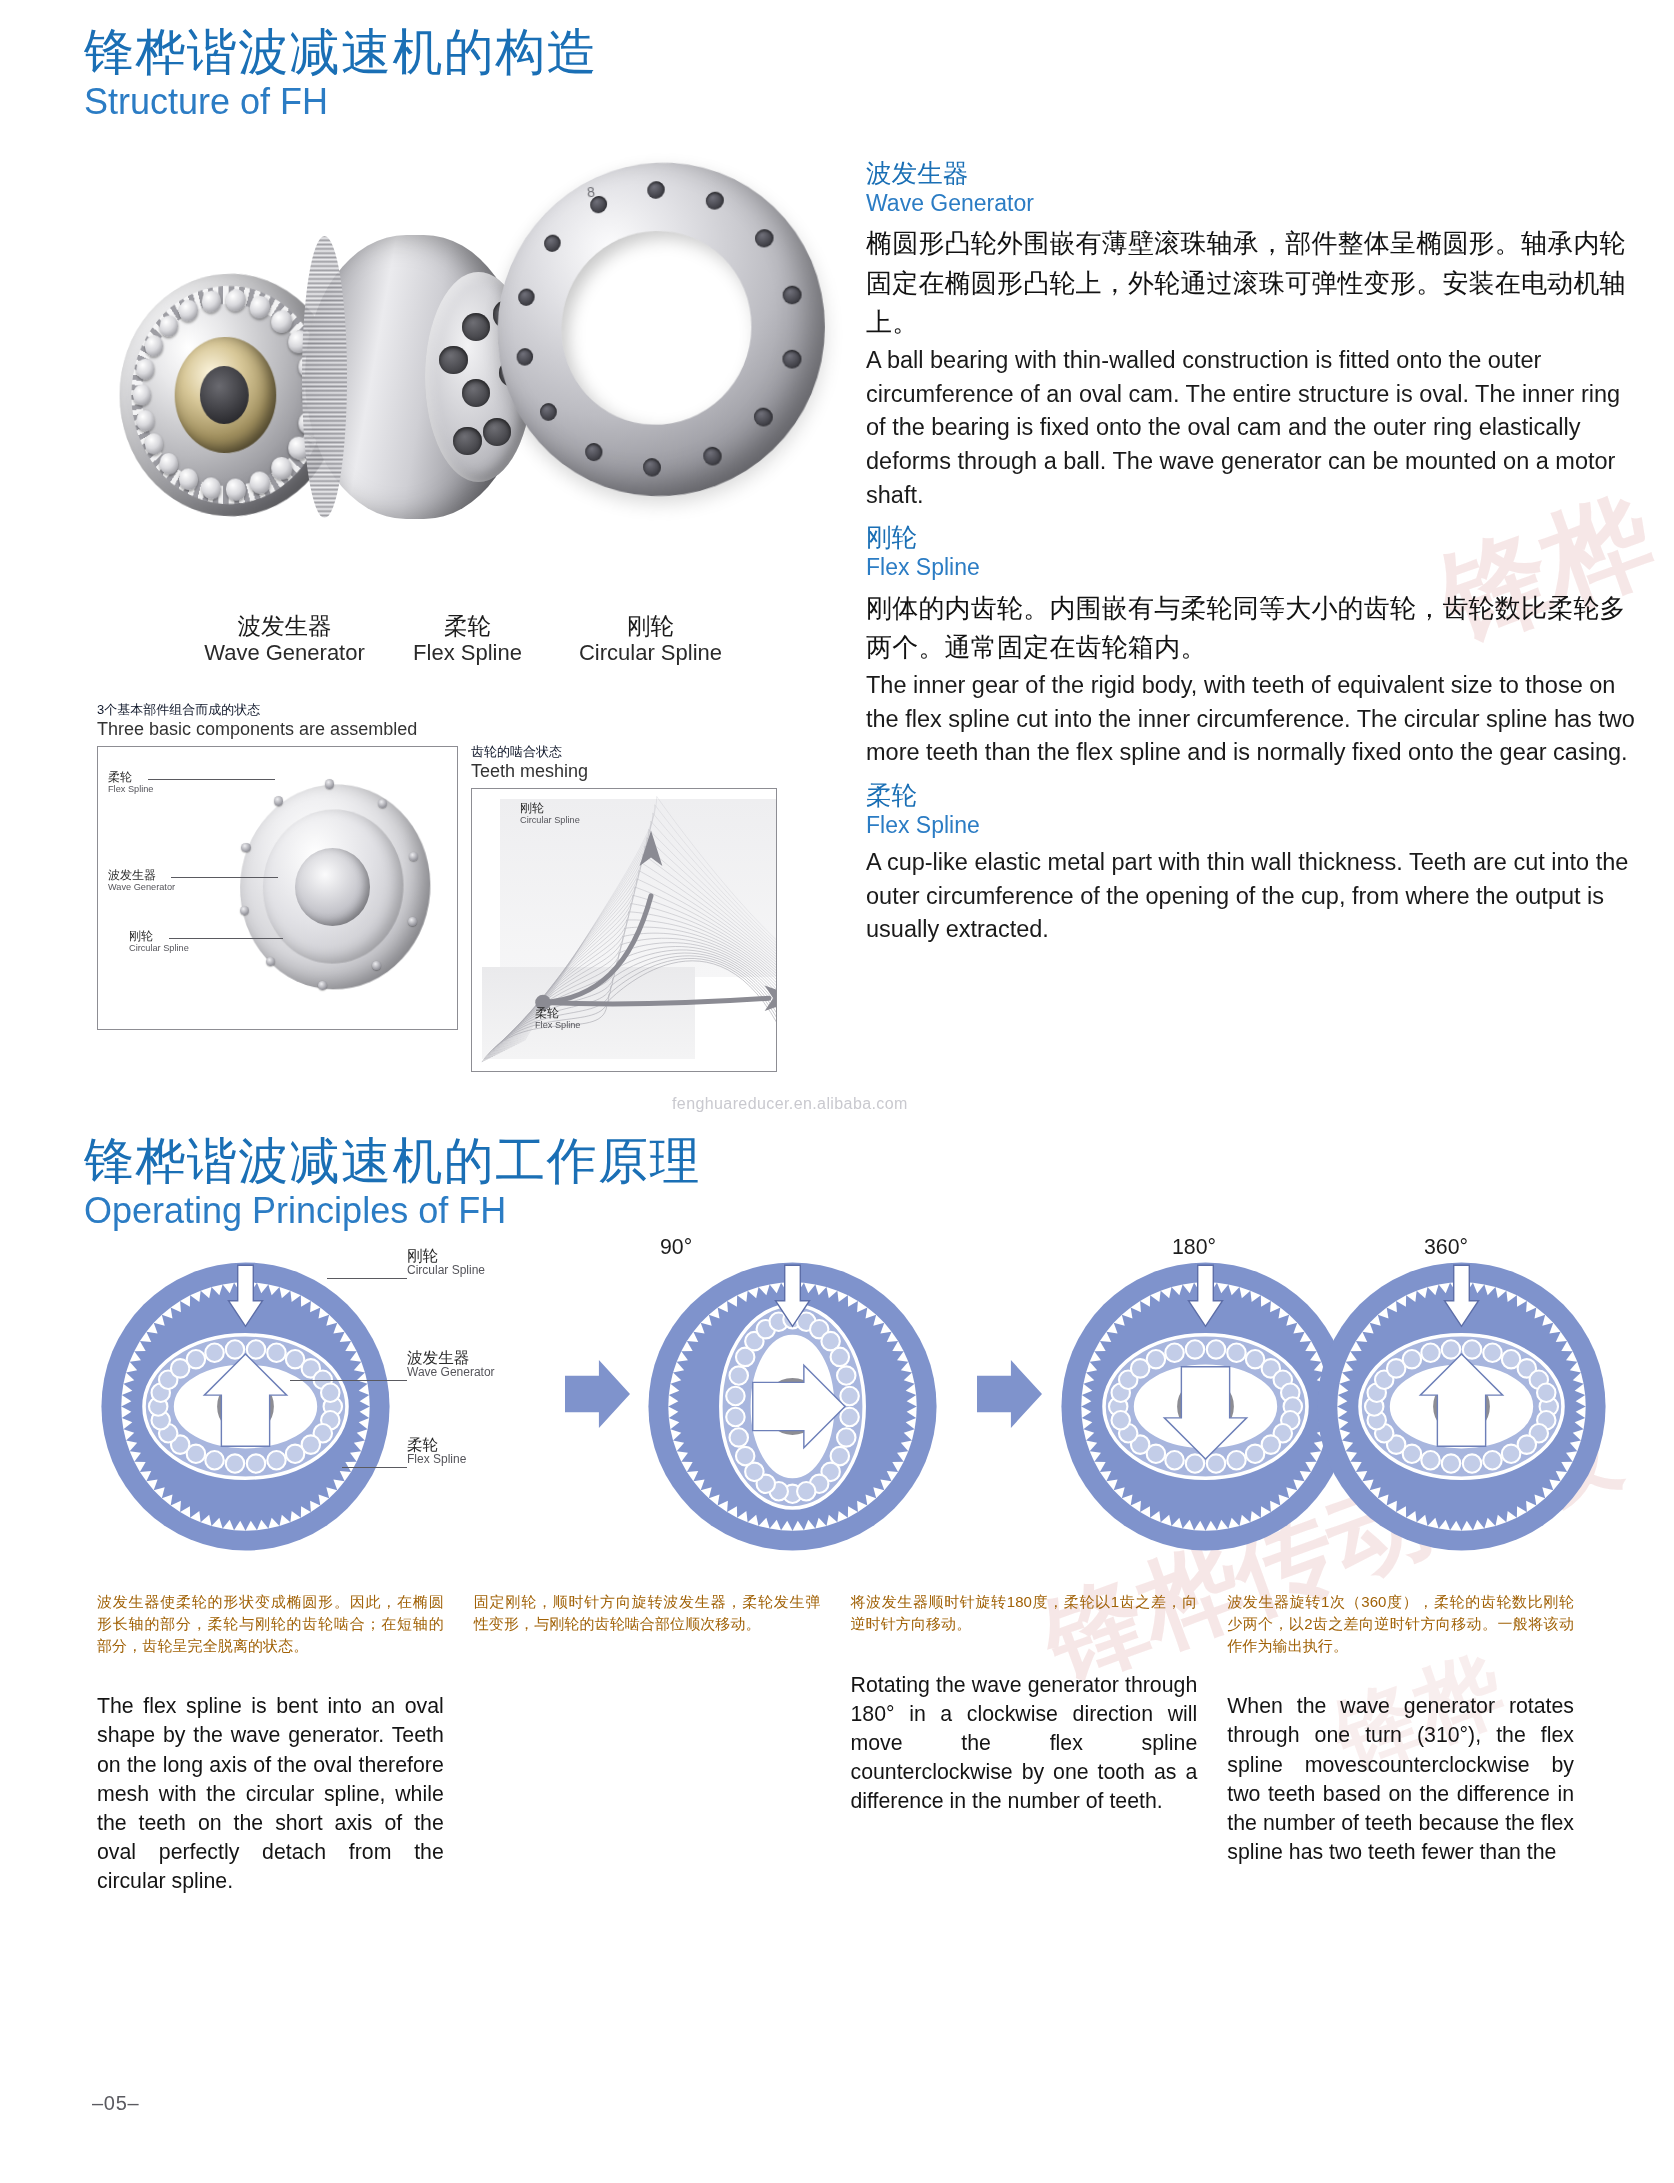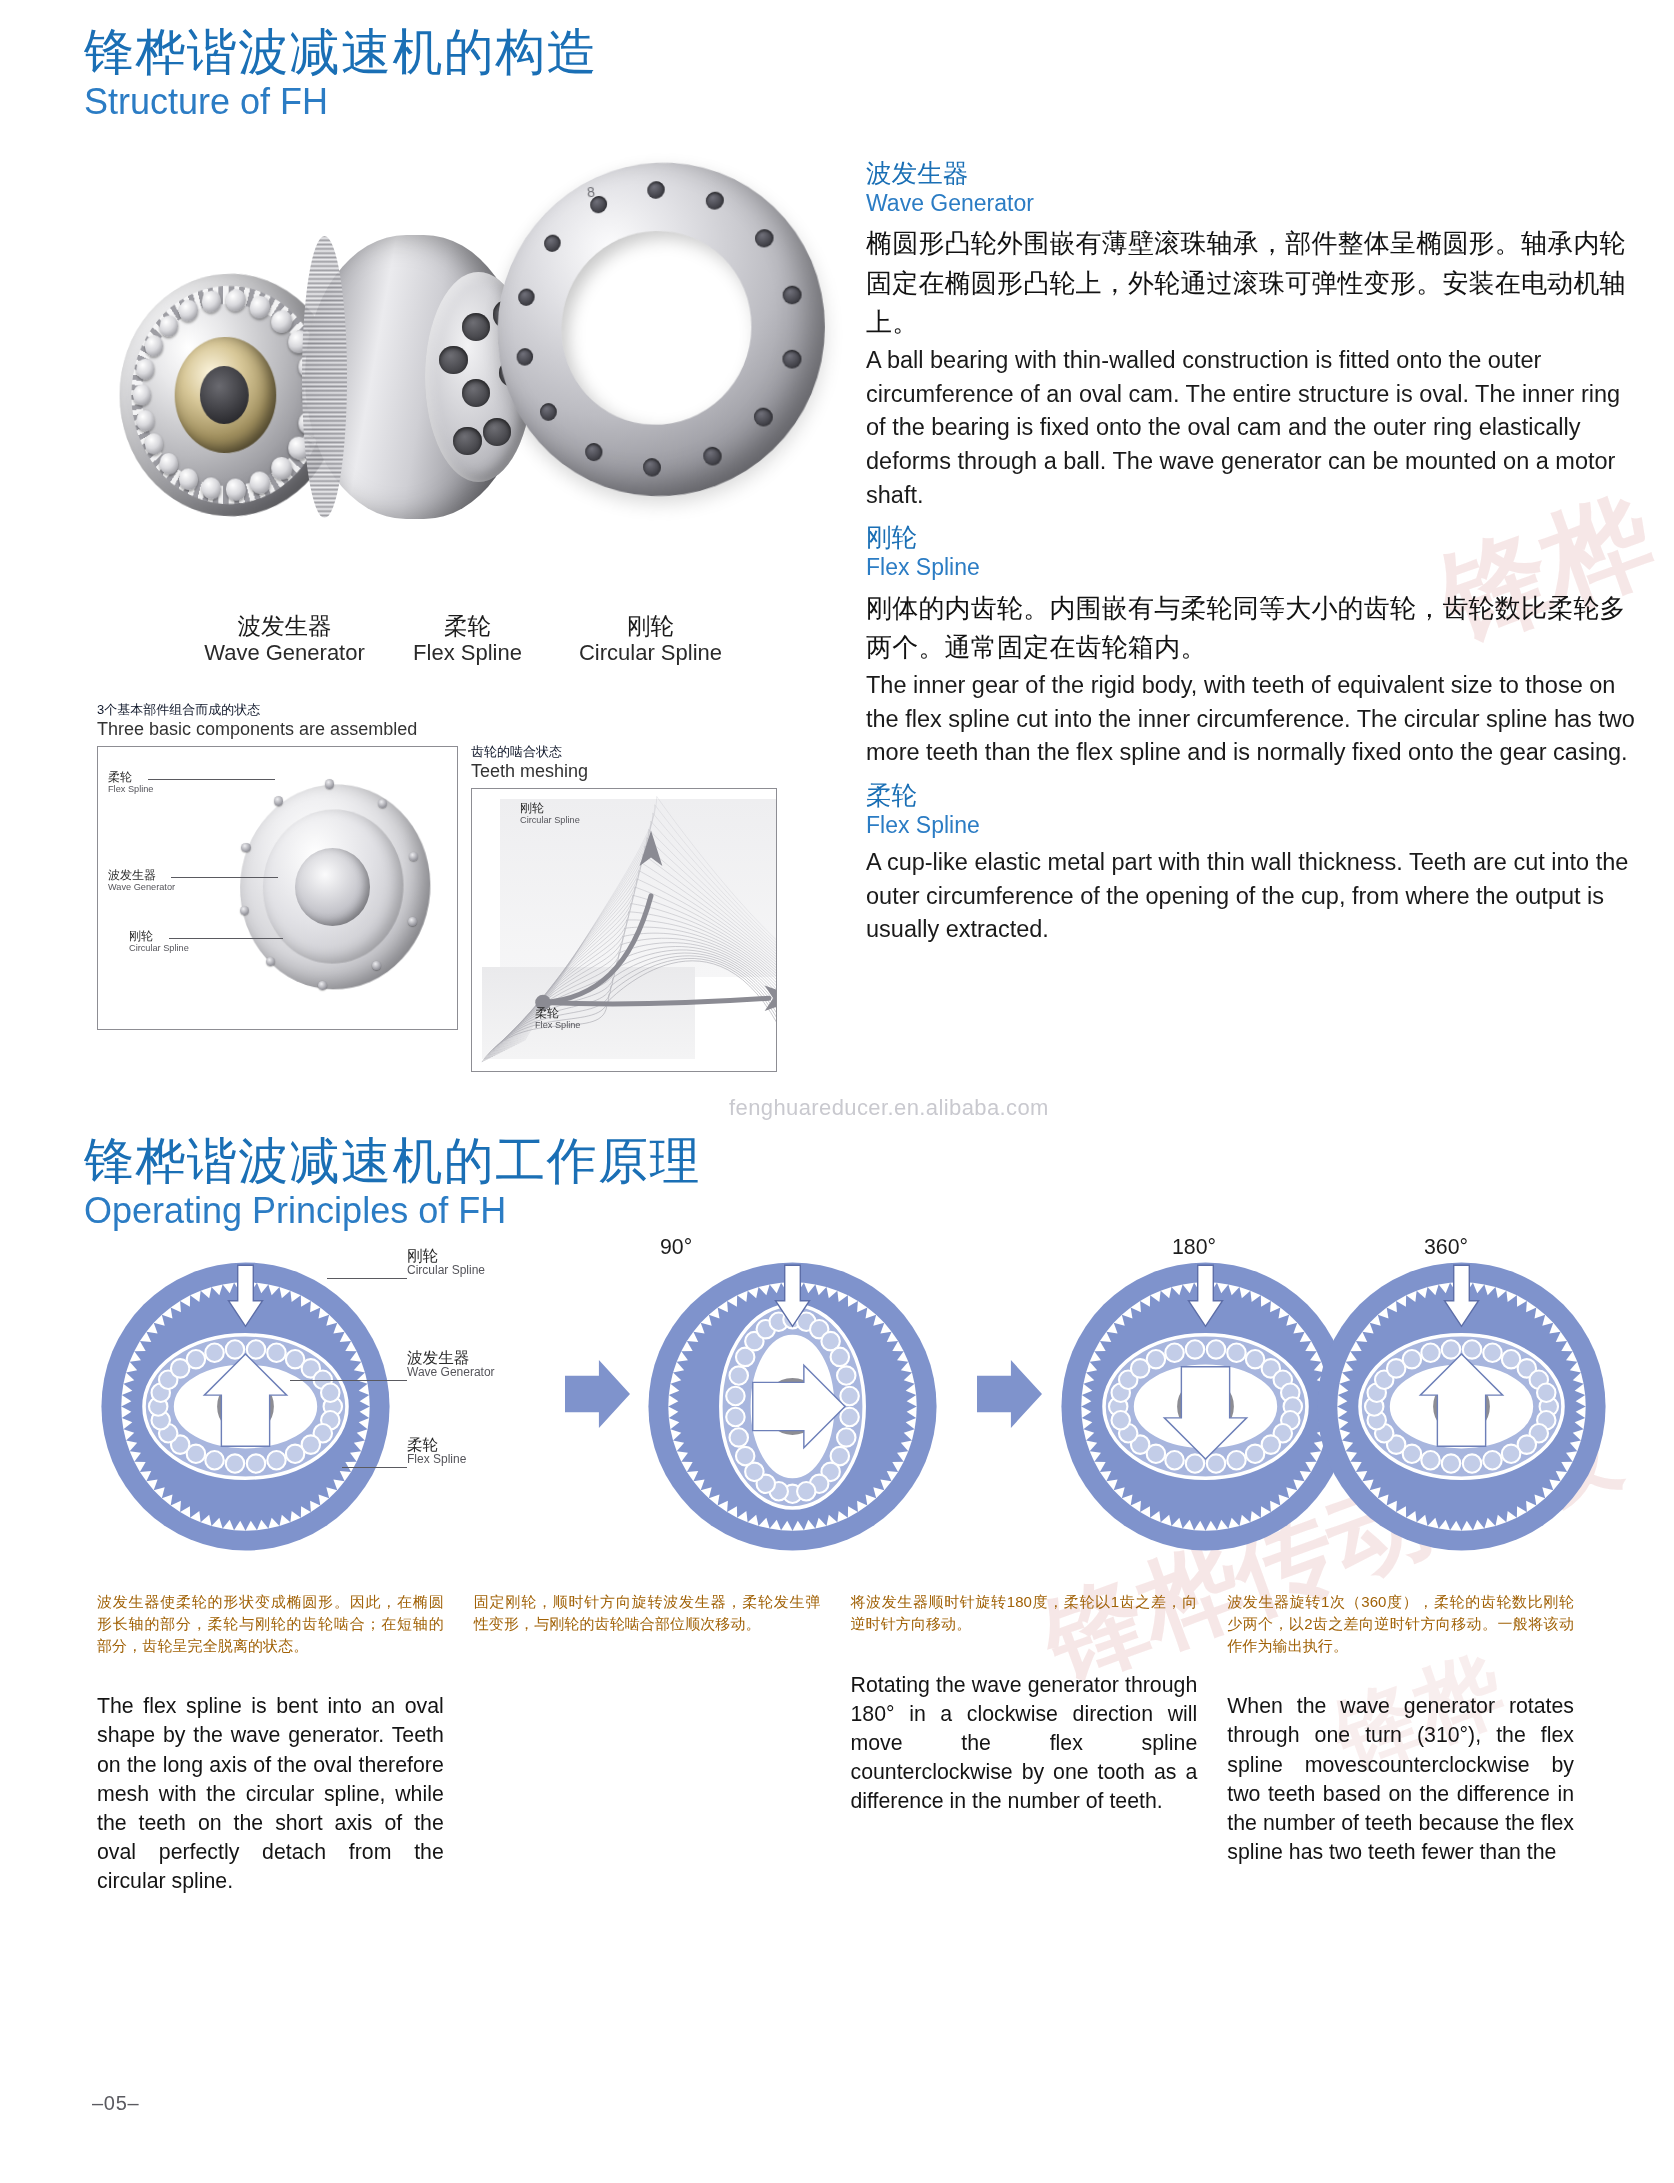--- a/index.html
+++ b/index.html
@@ -255,22 +255,22 @@
     font-size: 26px; color: #121212; line-height: 1.52; letter-spacing: 0.2px;
   }
   .blk .p-en {
     font-size: 23.5px; color: #1a1a1a; line-height: 1.43; margin-top: 1.4px;
   }
   #blk-wave { margin-bottom: 10px; }
   #blk-rigid { margin-bottom: 10px; }
 
   
   #wm-url {
-    position: absolute; left: 729px; top: 1095px;
-    font-size: 22px; color: #c9c9cf; letter-spacing: 0.4px;
+    position: absolute; left: 672px; top: 1095px;
+    font-size: 16px; color: #c9c9cf; letter-spacing: 0.4px;
   }
 
   
   #princ-row {
     position: absolute; left: 100px; top: 1241px; width: 1500px; height: 320px;
   }
   .gearfig { position: absolute; width: 291px; height: 291px; }
   .angle-lbl {
     position: absolute; font-size: 21.3px; color: #1c1c1c;
   }

